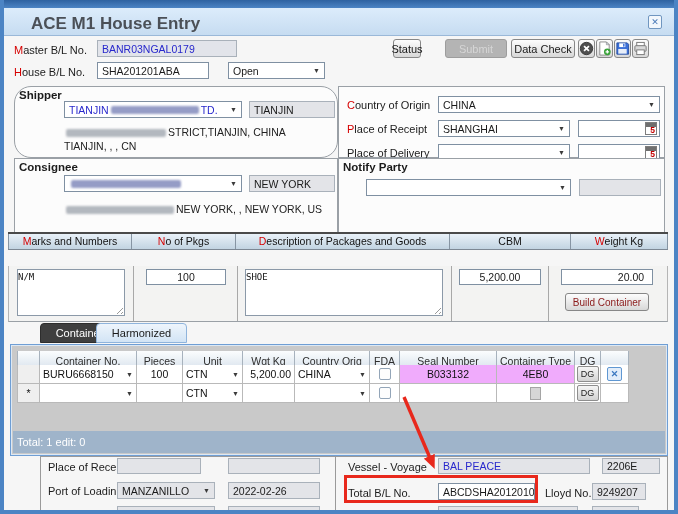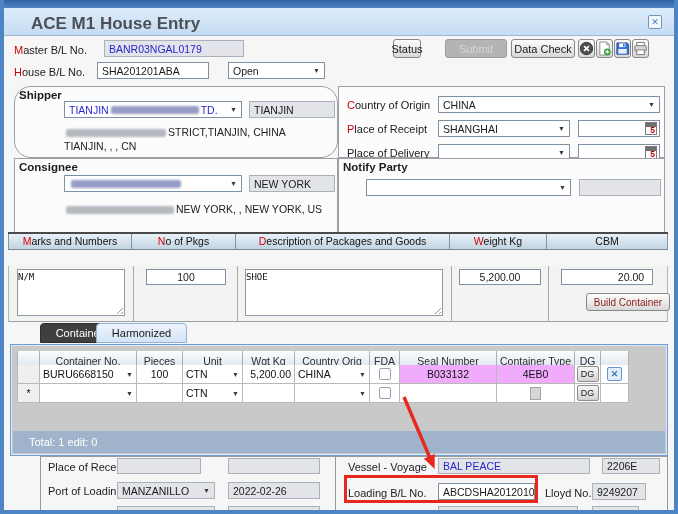--- a/index.html
+++ b/index.html
@@ -78,41 +78,41 @@
   .dgbtn{width:20px;height:14px;background:linear-gradient(#f6f6f6,#d3d3d3);border:1px solid #8e8e8e;
          border-radius:2px;font-size:9px;color:#222;display:flex;align-items:center;
          justify-content:center;margin:0 auto;cursor:pointer;}
   .xbtn{width:15px;height:14px;background:#e2edfa;border:1px solid #5f97d2;border-radius:2px;
         color:#3c78c0;font-size:9px;font-weight:bold;line-height:12px;text-align:center;
         margin:0 auto;box-sizing:border-box;cursor:pointer;}
   .chk{width:12px;height:12px;background:#fdfdfd;border:1px solid #93a5b8;border-radius:2px;
        margin:0 auto;box-sizing:border-box;cursor:pointer;}
   .stub{width:9px;height:11px;background:#d6d6d6;border:1px solid #a5a5a5;margin:0 auto;}
   .gfoot{position:absolute;left:2px;right:2px;bottom:2px;height:22px;background:#9fb4ca;
-         color:#fff;font-size:11px;display:flex;align-items:center;padding-left:16px;}
+         color:#fff;font-size:11px;display:flex;align-items:center;padding-left:4px;}
   
   .bpanel{position:absolute;left:40px;top:456px;width:628px;height:56px;background:#f6f6f6;
           border:1px solid #9a9a9a;border-bottom:none;box-sizing:border-box;}
   .bdiv{position:absolute;left:335px;top:456px;width:1px;height:54px;background:#9a9a9a;}
   
   .hl{position:absolute;border:3px solid #e8281c;box-sizing:border-box;z-index:70;pointer-events:none;}
   #arrow{position:absolute;left:0;top:0;z-index:70;pointer-events:none;}
 </style>
 </head>
 <body>
 
 <div id="win">
 
   <div class="titlebar">
     <div class="title">ACE M1 House Entry</div>
     <div class="closebox">✕</div>
   </div>
 
   <div class="lab req" style="left:14px;top:44px;">Master B/L No.</div>
-  <div class="fld blue" style="left:97px;top:40px;width:140px;height:17px;background:#e2e4ea;margin-left:7px;">BANR03NGAL0179</div>
+  <div class="fld blue" style="left:97px;top:40px;width:140px;height:17px;background:#e2e4ea;">BANR03NGAL0179</div>
 
   <div class="btn" style="left:393px;top:39px;width:28px;height:19px;">Status</div>
   <div class="btn dis" style="left:445px;top:39px;width:62px;height:19px;">Submit</div>
   <div class="btn" style="left:511px;top:39px;width:64px;height:19px;">Data Check</div>
 
   <div class="btn icobtn" style="left:578px;top:39px;width:17px;height:19px;">
     <svg width="15" height="15" viewBox="0 0 16 16">
         <circle cx="8" cy="8" r="6.6" fill="#4f4f4f" stroke="#3a3a3a"></circle>
         <path d="M5.4 5.4l5.2 5.2M10.6 5.4l-5.2 5.2" stroke="#fff" stroke-width="1.8"></path>
       </svg>
@@ -207,34 +207,34 @@
       <span></span>
       <span class="arr">▼</span>
     </div>
     <div class="fld" style="left:240px;top:20px;width:82px;height:17px;"></div>
   </div>
 
   <div class="gt-head">
     <div class="gt-hc req" style="width:124px;">Marks and Numbers</div>
     <div class="gt-hc req" style="width:104px;">No of Pkgs</div>
     <div class="gt-hc req" style="width:214px;">Description of Packages and Goods</div>
+    <div class="gt-hc" style="width:121px;">CBM</div>
     <div class="gt-hc req" style="width:97px;">Weight Kg</div>
-    <div class="gt-hc" style="width:121px;">CBM</div>
   </div>
   <div class="gt-body">
     <div class="vline" style="left:124px;"></div>
     <div class="vline" style="left:228px;"></div>
     <div class="vline" style="left:442px;"></div>
     <div class="vline" style="left:539px;"></div>
     <div class="ta" style="left:8px;top:3px;width:108px;height:47px;">N/M<span class="grip"></span></div>
     <div class="fld wfld num" style="left:137px;top:3px;width:80px;height:16px;font-size:10.5px;">100</div>
     <div class="ta" style="left:236px;top:3px;width:198px;height:47px;">SHOE<span class="grip"></span></div>
     <div class="fld wfld num" style="left:450px;top:3px;width:82px;height:16px;">5,200.00</div>
     <div class="fld wfld num" style="left:552px;top:3px;width:92px;height:16px;padding-left:48px;">20.00</div>
-    <div class="btn bc-btn" style="left:556px;top:27px;width:84px;height:18px;margin-left:21px;">Build Container</div>
+    <div class="btn bc-btn" style="left:556px;top:27px;width:84px;height:18px;">Build Container</div>
   </div>
 
   <div class="tab active" style="left:16px;top:323px;width:79px;">Container</div>
   <div class="tab inactive" style="left:96px;top:323px;width:91px;">Harmonized</div>
 
   <div class="grid">
 
     <div class="grow" style="top:6px;height:20px;border-radius:6px;">
       <div class="gc gch" style="width:23px;border-left:1px solid #a7b2bd;"></div>
       <div class="gc gch" style="width:97px;">Container No.</div>
@@ -322,21 +322,21 @@
     <span class="arr">▼</span>
   </div>
   <div class="fld" style="left:228px;top:482px;width:92px;height:17px;">2022-02-26</div>
   <div class="fld" style="left:117px;top:506px;width:98px;height:5px;"></div>
   <div class="fld" style="left:228px;top:506px;width:92px;height:5px;"></div>
 
   <div class="lab" style="left:348px;top:461px;">Vessel - Voyage</div>
   <div class="fld blue" style="left:438px;top:458px;width:152px;height:16px;">BAL PEACE</div>
   <div class="fld" style="left:602px;top:458px;width:58px;height:16px;">2206E</div>
 
-  <div class="lab" style="left:348px;top:487px;">Loading B/L No.</div>
+  <div class="lab" style="left:348px;top:487px;">Total B/L No.</div>
   <div class="fld wfld" style="left:438px;top:483px;width:97px;height:17px;">ABCDSHA20120101</div>
   <div class="lab" style="left:545px;top:487px;">Lloyd No.</div>
   <div class="fld" style="left:592px;top:483px;width:54px;height:17px;">9249207</div>
   <div class="fld" style="left:438px;top:506px;width:140px;height:5px;"></div>
   <div class="fld" style="left:592px;top:506px;width:47px;height:5px;"></div>
 
   <div class="hl" style="left:344px;top:475px;width:194px;height:28px;"></div>
   <svg id="arrow" width="678" height="514">
     <defs>
       <marker id="ah" markerUnits="userSpaceOnUse" markerWidth="14" markerHeight="12" refX="2" refY="6" orient="auto">

